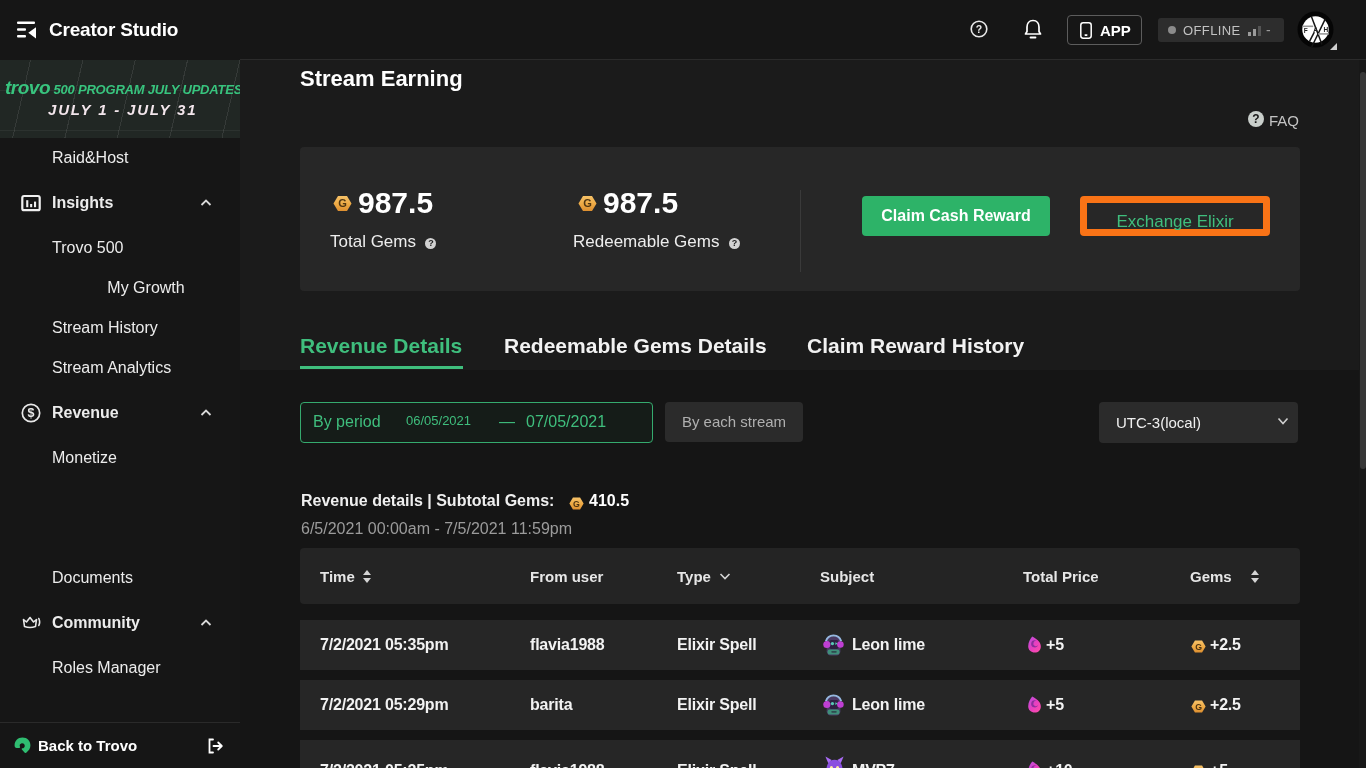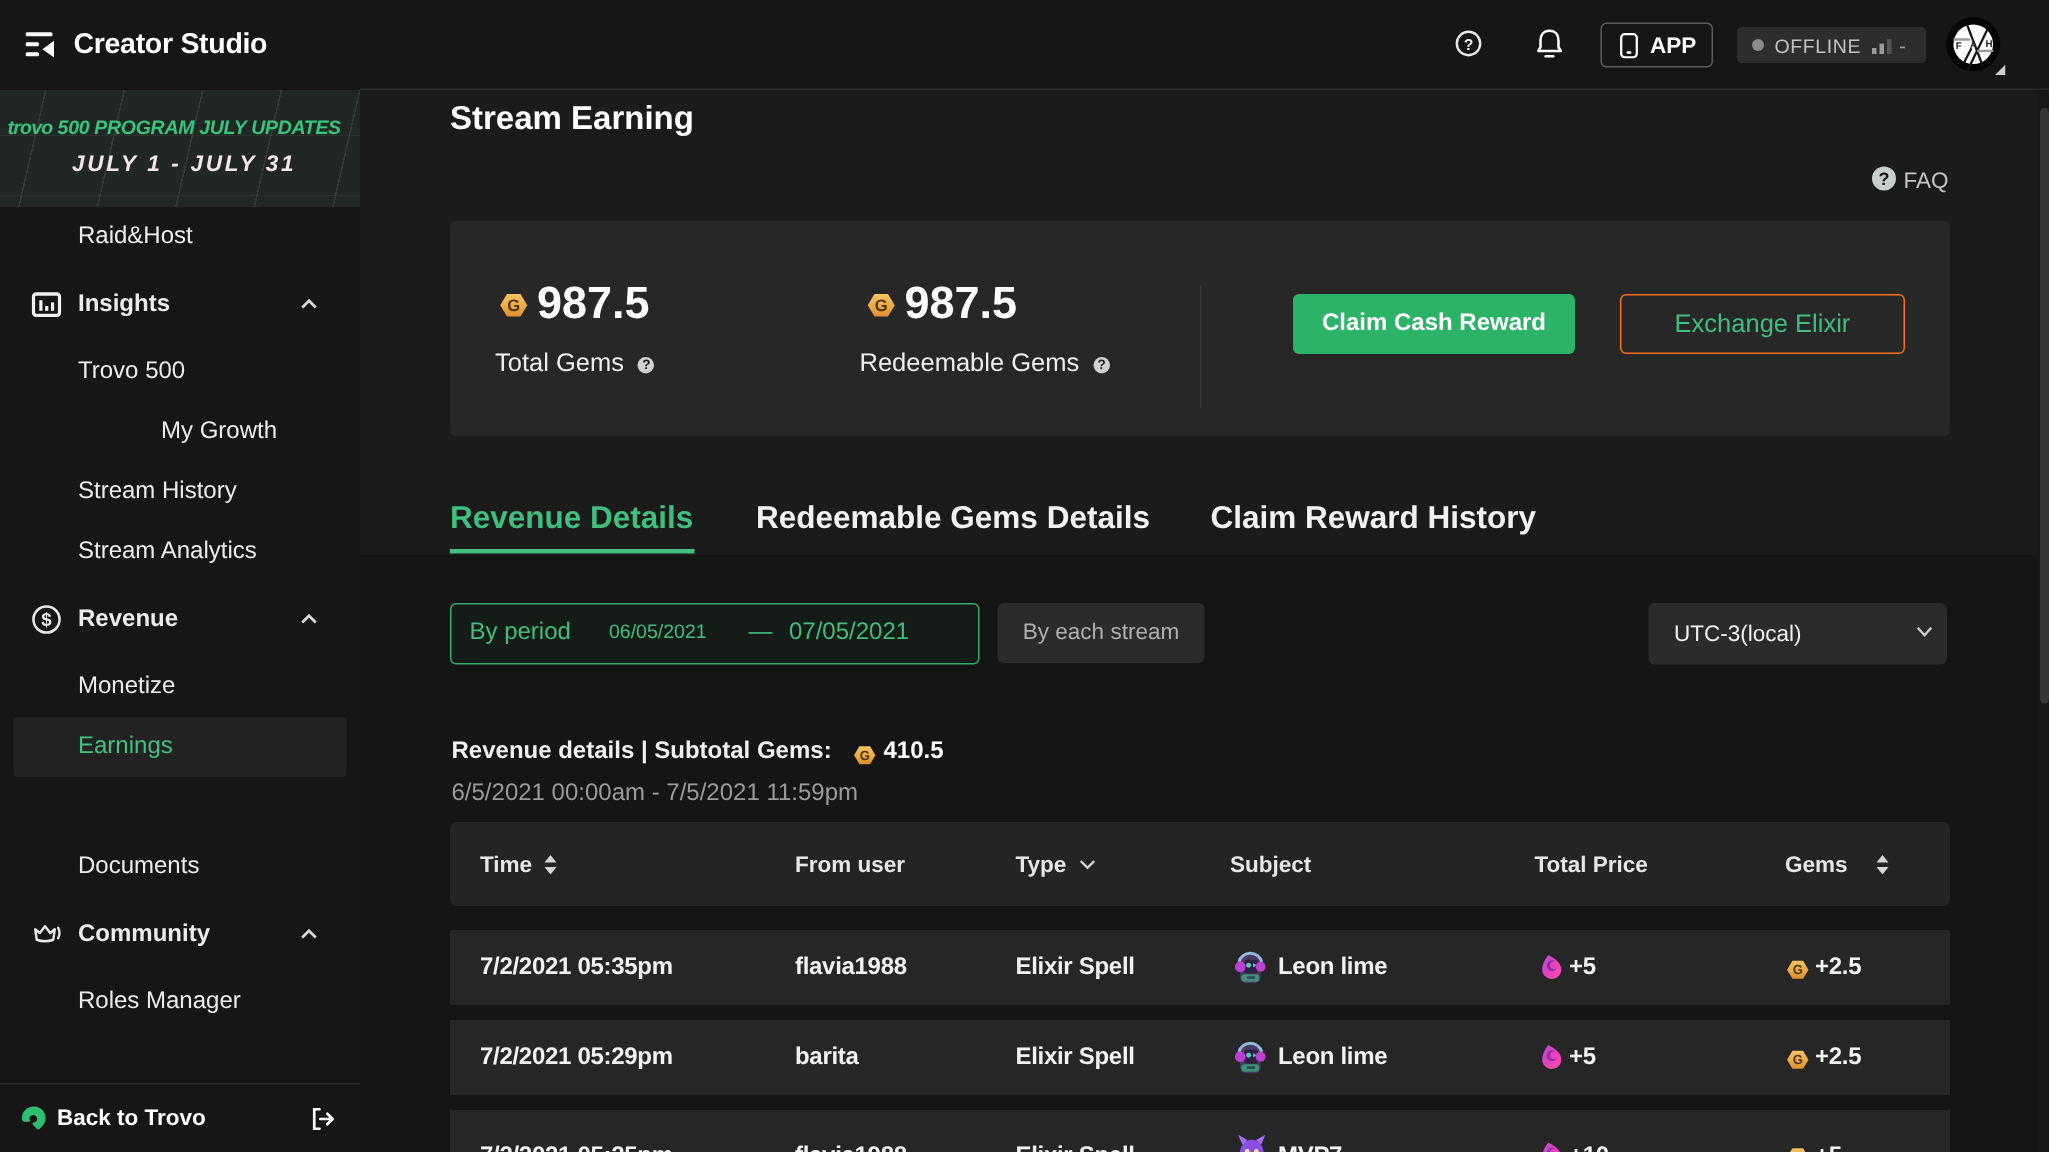--- a/index.html
+++ b/index.html
@@ -81,21 +81,21 @@
     <div style="position:absolute;left:58px;top:39px;font-size:30px;font-weight:bold;color:#fff;">987.5</div>
     <div style="position:absolute;left:30px;top:85px;font-size:17px;color:#ededed;">Total Gems&nbsp;&nbsp;<span class="help">?</span></div>
     <svg class="gem" style="position:absolute;left:278px;top:47px;" width="19" height="19" viewBox="0 0 24 24">
         <path d="M6.3 2.5h11.4L23.4 12l-5.7 9.5H6.3L0.6 12z" fill="url(#gg1)"></path>
         <text x="12" y="16.8" font-size="14" font-weight="bold" font-family="Liberation Sans" fill="#4e3512" text-anchor="middle">G</text>
       </svg>
     <div style="position:absolute;left:303px;top:39px;font-size:30px;font-weight:bold;color:#fff;">987.5</div>
     <div style="position:absolute;left:273px;top:85px;font-size:17px;color:#ededed;">Redeemable Gems&nbsp;&nbsp;<span class="help">?</span></div>
     <div style="position:absolute;left:500px;top:43px;width:1px;height:82px;background:#3a3a3a;"></div>
     <div style="position:absolute;left:562px;top:49px;width:188px;height:40px;background:#2db368;border-radius:4px;color:#fff;font-size:16px;font-weight:bold;text-align:center;line-height:40px;">Claim Cash Reward</div>
-    <div style="position:absolute;left:780px;top:49px;width:190px;height:40px;border:1px solid #f97316;border-radius:4px;color:#3fbe7d;font-size:17px;text-align:center;line-height:38px;">Exchange Elixir</div>
+    <div style="position:absolute;left:780px;top:49px;width:190px;height:40px;border:7px solid #f97316;border-radius:4px;color:#3fbe7d;font-size:17px;text-align:center;line-height:38px;">Exchange Elixir</div>
   </div>
 
   <div style="position:absolute;left:60px;top:274px;font-size:21px;font-weight:bold;color:#3fbe7d;">Revenue Details</div>
   <div style="position:absolute;left:264px;top:274px;font-size:21px;font-weight:bold;color:#f2f2f2;">Redeemable Gems Details</div>
   <div style="position:absolute;left:567px;top:274px;font-size:21px;font-weight:bold;color:#f2f2f2;">Claim Reward History</div>
   <div style="position:absolute;left:60px;top:306px;width:163px;height:3px;background:#3fbe7d;"></div>
 
   <div id="lower">
 
     <div style="position:absolute;left:60px;top:32px;width:353px;height:41px;border:1px solid #35aa6e;border-radius:4px;background:rgba(40,150,90,0.06);"></div>
@@ -251,21 +251,21 @@
       <path d="M7 0 V7 H0 Z" fill="#cfcfcf"></path>
     </svg>
 </div>
 
 <div id="sidebar">
 
   <div id="banner" style="position:absolute;left:0;top:0;width:240px;height:78px;background:#212724;overflow:hidden;">
     <div style="position:absolute;left:-20px;top:-10px;width:300px;height:100px;
       background:repeating-linear-gradient(103deg, rgba(255,255,255,0.09) 0 1px, transparent 1px 51px),
                  repeating-linear-gradient(180deg, rgba(255,255,255,0.05) 0 1px, transparent 1px 40px);"></div>
-    <div style="position:absolute;left:5px;top:17px;width:235px;font-size:13px;font-weight:bold;font-style:italic;color:#38c47e;letter-spacing:-0.2px;white-space:nowrap;"><span style="font-size:13px;letter-spacing:-0.5px;">trovo</span> 500 PROGRAM JULY UPDATES</div>
+    <div style="position:absolute;left:5px;top:17px;width:235px;font-size:13px;font-weight:bold;font-style:italic;color:#38c47e;letter-spacing:-0.2px;white-space:nowrap;"><span style="font-size:19px;letter-spacing:-0.5px;">trovo</span> 500 PROGRAM JULY UPDATES</div>
     <div style="position:absolute;left:48px;top:41px;font-size:15px;font-weight:bold;font-style:italic;color:#f3e6ec;letter-spacing:1.8px;white-space:nowrap;">JULY 1 - JULY 31</div>
   </div>
   <div class="mi sub" style="top:78px;">Raid&amp;Host</div>
   <div class="mi grp" style="top:118px;">Insights
     <svg class="gicon" viewBox="0 0 20 20">
         <rect x="1.3" y="3" width="17.4" height="14.2" rx="1.8" fill="none" stroke="#f0f0f0" stroke-width="2.2"></rect>
         <rect x="5.2" y="7.2" width="2.1" height="7" fill="#f0f0f0"></rect>
         <rect x="9.1" y="11" width="2.1" height="3.2" fill="#f0f0f0"></rect>
         <rect x="13" y="8.6" width="2.1" height="5.6" fill="#f0f0f0"></rect>
       </svg>
@@ -280,21 +280,20 @@
   <div class="mi grp" style="top:328px;">Revenue
     <svg class="gicon" viewBox="0 0 20 20">
         <circle cx="10" cy="10" r="8.7" fill="none" stroke="#e8e8e8" stroke-width="1.7"></circle>
         <text x="10" y="14.4" font-size="12.5" font-weight="bold" font-family="Liberation Sans" fill="#e8e8e8" text-anchor="middle">$</text>
       </svg>
     <svg class="chev" viewBox="0 0 14 14">
         <path d="M2.5 9 L7 4.5 L11.5 9" fill="none" stroke="#d9d9d9" stroke-width="1.8"></path>
       </svg>
   </div>
   <div class="mi sub" style="top:378px;">Monetize</div>
-  <div class="mi act sub" style="top:418px;">Earnings</div>
   <div class="mi sub" style="top:498px;">Documents</div>
   <div class="mi grp" style="top:538px;">Community
     <svg class="gicon" viewBox="0 0 20 20">
         <path d="M2.5 6.5 L5.5 9 L9 4.5 L12.5 9 L15.5 6.5 L14.5 13.5 Q9 15.5 3.5 13.5 Z" fill="none" stroke="#e8e8e8" stroke-width="1.6" stroke-linejoin="round"></path>
         <path d="M17.8 5.5 Q19.5 9 17.8 12.5" fill="none" stroke="#e8e8e8" stroke-width="1.6" stroke-linecap="round"></path>
       </svg>
     <svg class="chev" viewBox="0 0 14 14">
         <path d="M2.5 9 L7 4.5 L11.5 9" fill="none" stroke="#d9d9d9" stroke-width="1.8"></path>
       </svg>
   </div>

